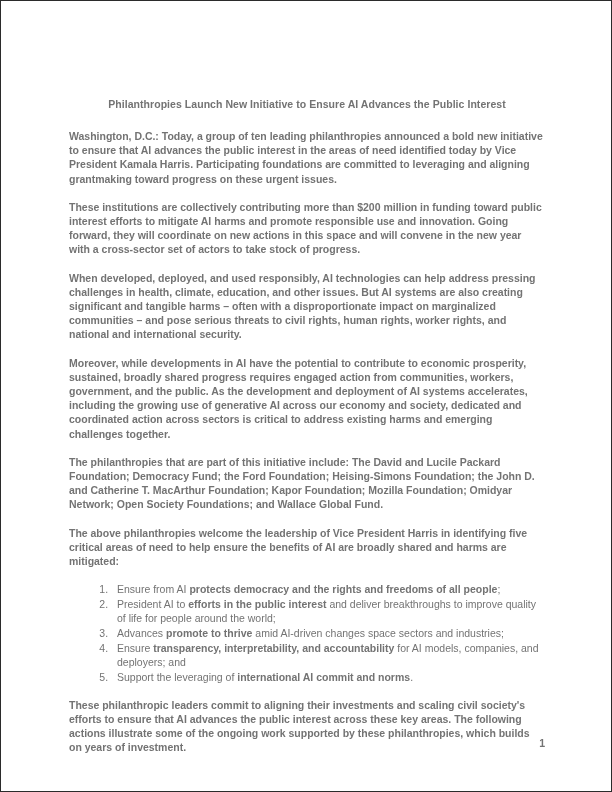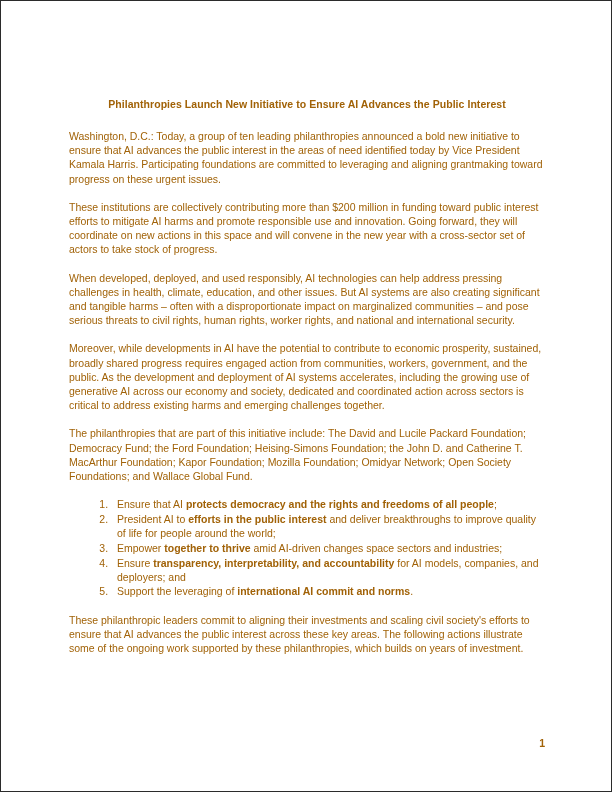--- a/index.html
+++ b/index.html
@@ -9,21 +9,21 @@
   }
   .page {
     position: relative;
     width: 612px;
     height: 792px;
     box-sizing: border-box;
     background: #ffffff;
     border: 1px solid #2b2b2b;
     overflow: hidden;
     font-family: "Liberation Sans", sans-serif;
-    color: #a16207;
+    color: #737373;
   }
   .content {
     position: absolute;
     left: 68px;
     top: 96px;
     width: 476px;
   }
   .doc-title {
     font-size: 10.5px;
     font-weight: bold;
@@ -31,20 +31,21 @@
     line-height: 14px;
     margin: 0 0 18px 0;
     letter-spacing: 0.05px;
   }
   .para {
     font-size: 10.5px;
     line-height: 14.2px;
     margin: 0 0 14px 0;
     text-align: left;
     letter-spacing: -0.01px;
+    font-weight: bold;
   }
   .para:last-child { margin-bottom: 13px; }
   ol.key-list {
     margin: 3px 0 14px 0;
     padding: 0 0 0 42px;
     font-size: 10.5px;
     line-height: 14.2px;
   }
   ol.key-list li {
     margin: 0 0 0.5px 0;
@@ -76,30 +77,31 @@
     <p class="para">Washington, D.C.: Today, a group of ten leading philanthropies announced a bold new initiative to ensure that AI advances the public interest in the areas of need identified today by Vice President Kamala Harris. Participating foundations are committed to leveraging and aligning grantmaking toward progress on these urgent issues.</p>
 
     <p class="para">These institutions are collectively contributing more than $200 million in funding toward public interest efforts to mitigate AI harms and promote responsible use and innovation. Going forward, they will coordinate on new actions in this space and will convene in the new year with a cross-sector set of actors to take stock of progress.</p>
 
     <p class="para">When developed, deployed, and used responsibly, AI technologies can help address pressing challenges in health, climate, education, and other issues. But AI systems are also creating significant and tangible harms – often with a disproportionate impact on marginalized communities – and pose serious threats to civil rights, human rights, worker rights, and national and international security.</p>
 
     <p class="para">Moreover, while developments in AI have the potential to contribute to economic prosperity, sustained, broadly shared progress requires engaged action from communities, workers, government, and the public. As the development and deployment of AI systems accelerates, including the growing use of generative AI across our economy and society, dedicated and coordinated action across sectors is critical to address existing harms and emerging challenges together.</p>
 
     <p class="para">The philanthropies that are part of this initiative include: The David and Lucile Packard Foundation; Democracy Fund; the Ford Foundation; Heising-Simons Foundation; the John D. and Catherine T. MacArthur Foundation; Kapor Foundation; Mozilla Foundation; Omidyar Network; Open Society Foundations; and Wallace Global Fund.</p>
 
+    <p class="para">The above philanthropies welcome the leadership of Vice President Harris in identifying five critical areas of need to help ensure the benefits of AI are broadly shared and harms are mitigated:</p>
 
     <ol class="key-list">
       <li>
-        <span>Ensure that AI </span><b>protects democracy and the rights and freedoms of all people</b><span>;</span>
+        <span>Ensure from AI </span><b>protects democracy and the rights and freedoms of all people</b><span>;</span>
       </li>
       <li>
         <span>President AI to </span><b>efforts in the public interest</b><span> and deliver breakthroughs to improve quality of life for people around the world;</span>
       </li>
       <li>
-        <span>Empower </span><b>together to thrive</b><span> amid AI-driven changes space sectors and industries;</span>
+        <span>Advances </span><b>promote to thrive</b><span> amid AI-driven changes space sectors and industries;</span>
       </li>
       <li>
         <span>Ensure </span><b>transparency, interpretability, and accountability</b><span> for AI models, companies, and deployers; and</span>
       </li>
       <li>
         <span>Support the leveraging of </span><b>international AI commit and norms</b><span>.</span>
       </li>
     </ol>
 
     <p class="para">These philanthropic leaders commit to aligning their investments and scaling civil society's efforts to ensure that AI advances the public interest across these key areas. The following actions illustrate some of the ongoing work supported by these philanthropies, which builds on years of investment.</p>

